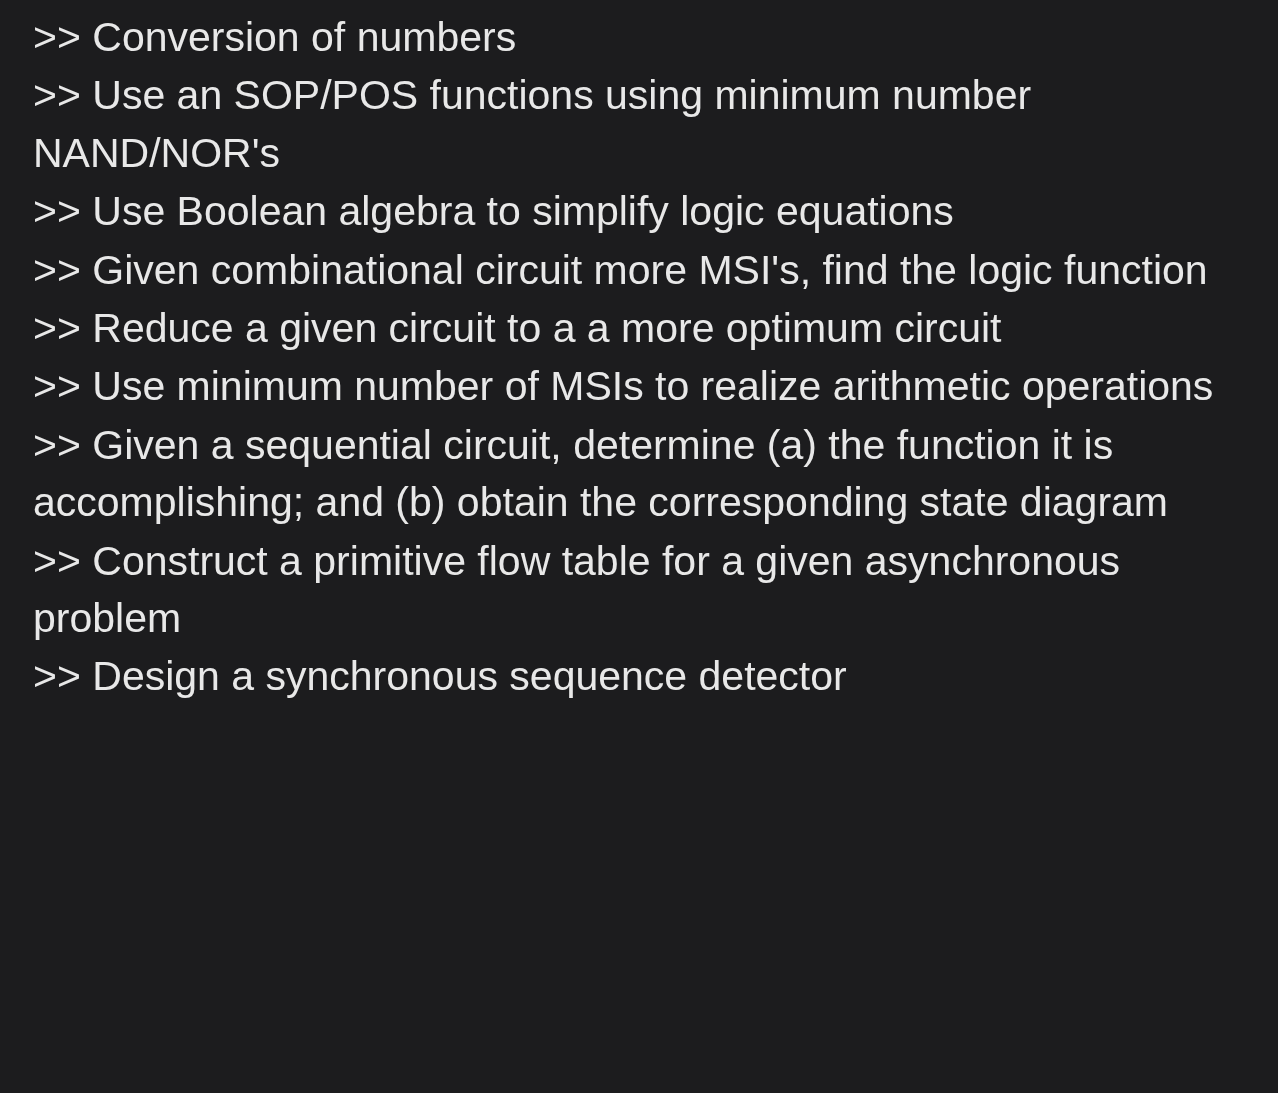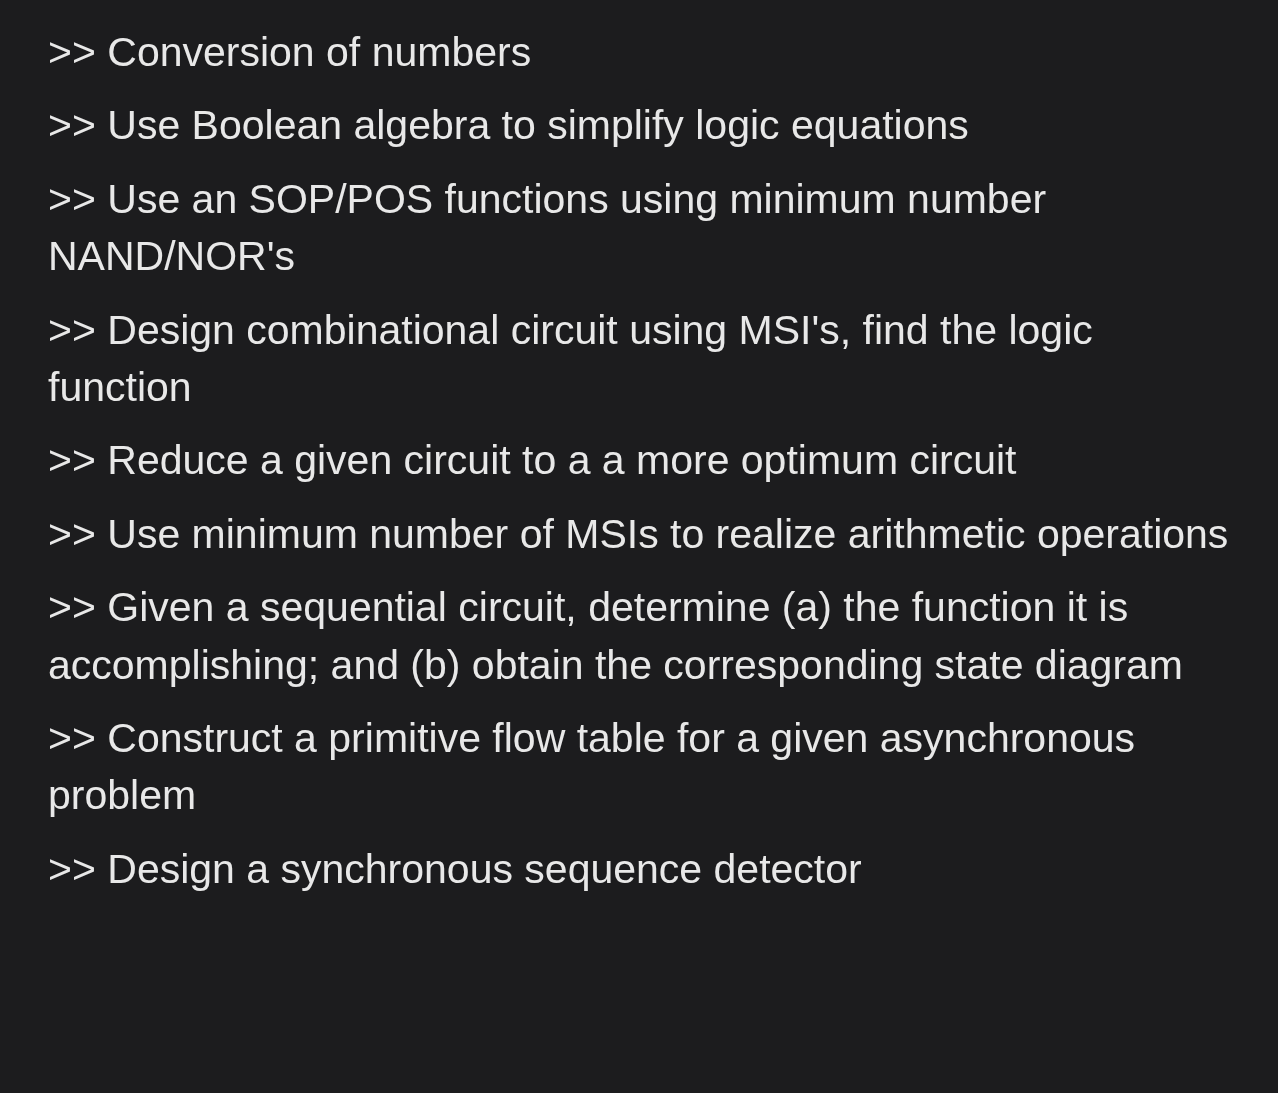--- a/index.html
+++ b/index.html
@@ -16,33 +16,33 @@
       padding: 8px 32px 32px 32px;
       width: 1278px;
       min-height: 1093px;
       font-weight: 400;
     }
     .list {
       display: block;
     }
     .item {
       display: block;
-      margin: 16px;
+      margin: 1px;
       padding: 0;
     }
     .prefix {
       white-space: pre;
     }
   </style>
 </head>
 <body>
 
 <div class="list">
   <div class="item"><span class="prefix">&gt;&gt; </span><span>Conversion of numbers</span></div>
+  <div class="item"><span class="prefix">&gt;&gt; </span><span>Use an SOP/POS functions using minimum number NAND/NOR's</span></div>
   <div class="item"><span class="prefix">&gt;&gt; </span><span>Use Boolean algebra to simplify logic equations</span></div>
-  <div class="item"><span class="prefix">&gt;&gt; </span><span>Use an SOP/POS functions using minimum number NAND/NOR's</span></div>
-  <div class="item"><span class="prefix">&gt;&gt; </span><span>Design combinational circuit using MSI's, find the logic function</span></div>
+  <div class="item"><span class="prefix">&gt;&gt; </span><span>Given combinational circuit more MSI's, find the logic function</span></div>
   <div class="item"><span class="prefix">&gt;&gt; </span><span>Reduce a given circuit to a a more optimum circuit</span></div>
   <div class="item"><span class="prefix">&gt;&gt; </span><span>Use minimum number of MSIs to realize arithmetic operations</span></div>
   <div class="item"><span class="prefix">&gt;&gt; </span><span>Given a sequential circuit, determine (a) the function it is accomplishing; and (b) obtain the corresponding state diagram</span></div>
   <div class="item"><span class="prefix">&gt;&gt; </span><span>Construct a primitive flow table for a given asynchronous problem</span></div>
   <div class="item"><span class="prefix">&gt;&gt; </span><span>Design a synchronous sequence detector</span></div>
 </div>
 
 </body></html>

